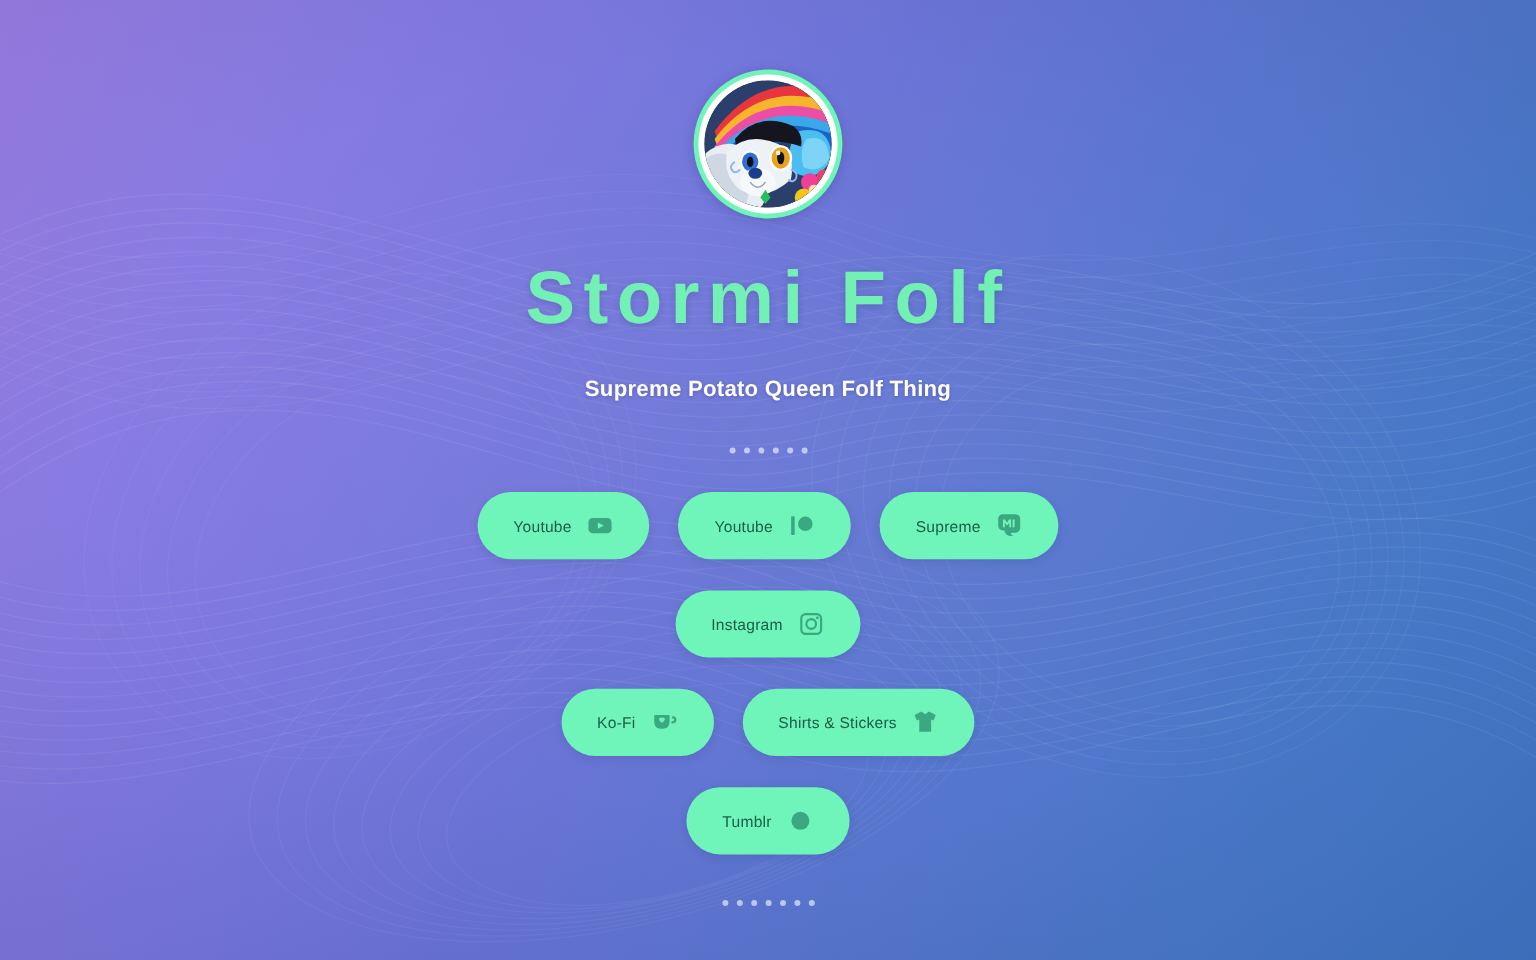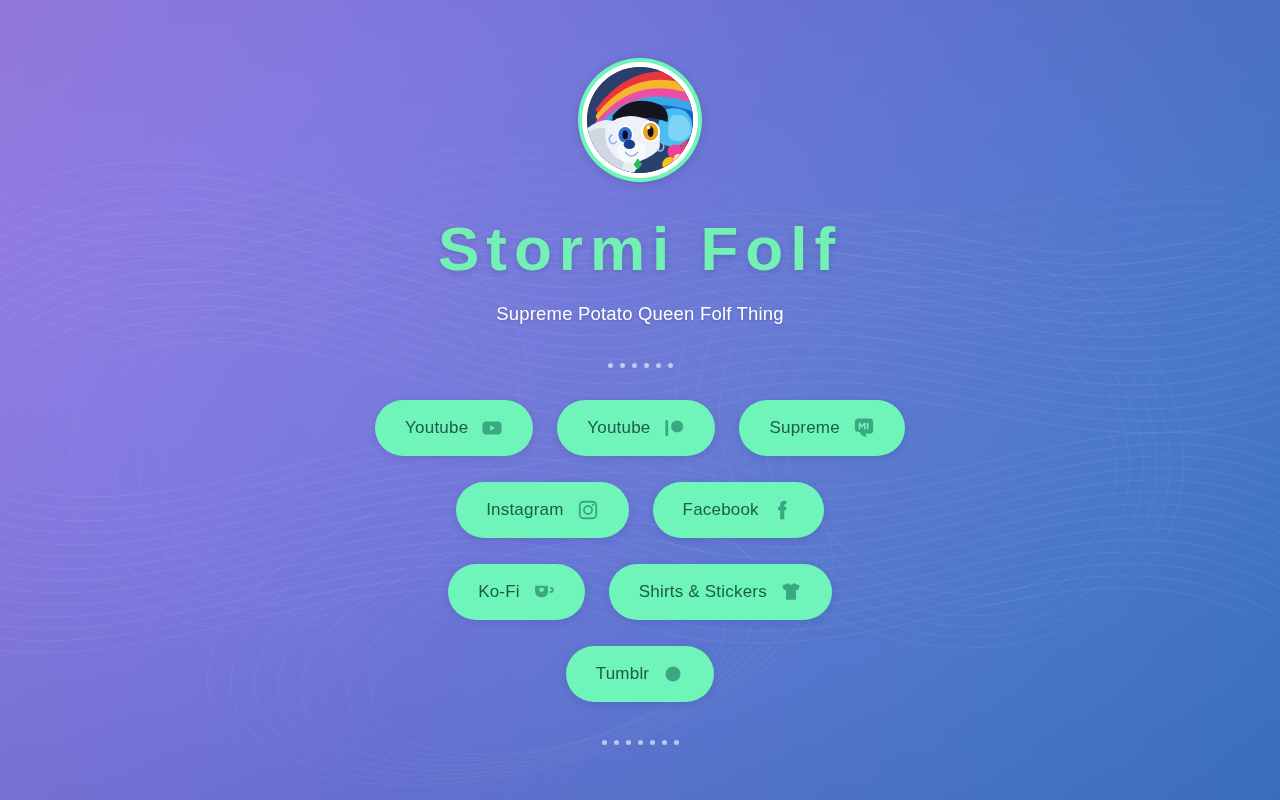--- a/index.html
+++ b/index.html
@@ -92,23 +92,23 @@
     font-size: 62px;
     line-height: 1.05;
     font-weight: 700;
     letter-spacing: 7px;
     color: #73f0b4;
     text-shadow: 0 2px 6px rgba(25,25,80,0.18);
     white-space: nowrap;
   }
 
   .subtitle {
-    margin-top: 22px;
+    margin-top: 32px;
     font-size: 18.5px;
-    font-weight: 400;
+    font-weight: 700;
     color: #ffffff;
     letter-spacing: 0.2px;
     text-shadow: 0 1px 3px rgba(25,25,80,0.25);
   }
 
   
   .dots {
     display: flex;
     gap: 7px;
     align-items: center;
@@ -143,21 +143,21 @@
   .pill {
     display: inline-flex;
     align-items: center;
     justify-content: center;
     gap: 13px;
     height: 56px;
     padding: 0 30px;
     border-radius: 28px;
     background: #6ff5ba;
     color: #1c5c48;
-    font-size: 17px;
+    font-size: 13px;
     font-weight: 500;
     letter-spacing: 0.2px;
     white-space: nowrap;
     cursor: pointer;
     border: none;
     box-shadow: 0 2px 8px rgba(25,25,80,0.12);
     font-family: "Liberation Sans", "DejaVu Sans", sans-serif;
   }
   .pill .glyph {
     display: inline-flex;
@@ -371,28 +371,20 @@
           <button class="pill">
             <span>Instagram</span>
             <span class="glyph">
               <svg viewBox="0 0 24 24">
                 <path d="M7 2h10a5 5 0 0 1 5 5v10a5 5 0 0 1-5 5H7a5 5 0 0 1-5-5V7a5 5 0 0 1 5-5zm0 2a3 3 0 0 0-3 3v10a3 3 0 0 0 3 3h10a3 3 0 0 0 3-3V7a3 3 0 0 0-3-3z"></path>
                 <path d="M12 6.6A5.4 5.4 0 1 1 6.6 12 5.4 5.4 0 0 1 12 6.6zm0 2A3.4 3.4 0 1 0 15.4 12 3.4 3.4 0 0 0 12 8.6z"></path>
                 <circle cx="17.6" cy="6.4" r="1.3"></circle>
               </svg>
             </span>
           </button>
-          <button class="pill">
-            <span>Facebook</span>
-            <span class="glyph">
-              <svg viewBox="0 0 24 24">
-                <path d="M15.6 8.4h-2.2V6.9c0-.8.3-1.2 1.3-1.2h1V2.1c-.5-.1-1.4-.2-2.4-.2-2.7 0-4.4 1.6-4.4 4.5v2H6.6v3.8h2.3v9.9h4.5v-9.9h2.1z"></path>
-              </svg>
-            </span>
-          </button>
         </div>
         <div class="link-row">
           <button class="pill">
             <span>Ko-Fi</span>
             <span class="glyph">
               <svg viewBox="0 0 24 24">
                 <path d="M2.4 5.2h13.9v6.6c0 3.3-2.4 5.9-5.9 5.9H8.3c-3.5 0-5.9-2.6-5.9-5.9zm16.3 1.3h.7a3.2 3.2 0 0 1 0 6.4h-1.4V11h1.2a1.3 1.3 0 0 0 0-2.6h-.5z"></path>
                 <path d="M9.4 7.9c1.2-1.1 3 .1 2.6 1.6-.3 1.1-1.6 2-2.6 2.9-1-.9-2.3-1.8-2.6-2.9-.4-1.5 1.4-2.7 2.6-1.6z" fill="#6ff5ba"></path>
               </svg>
             </span>

